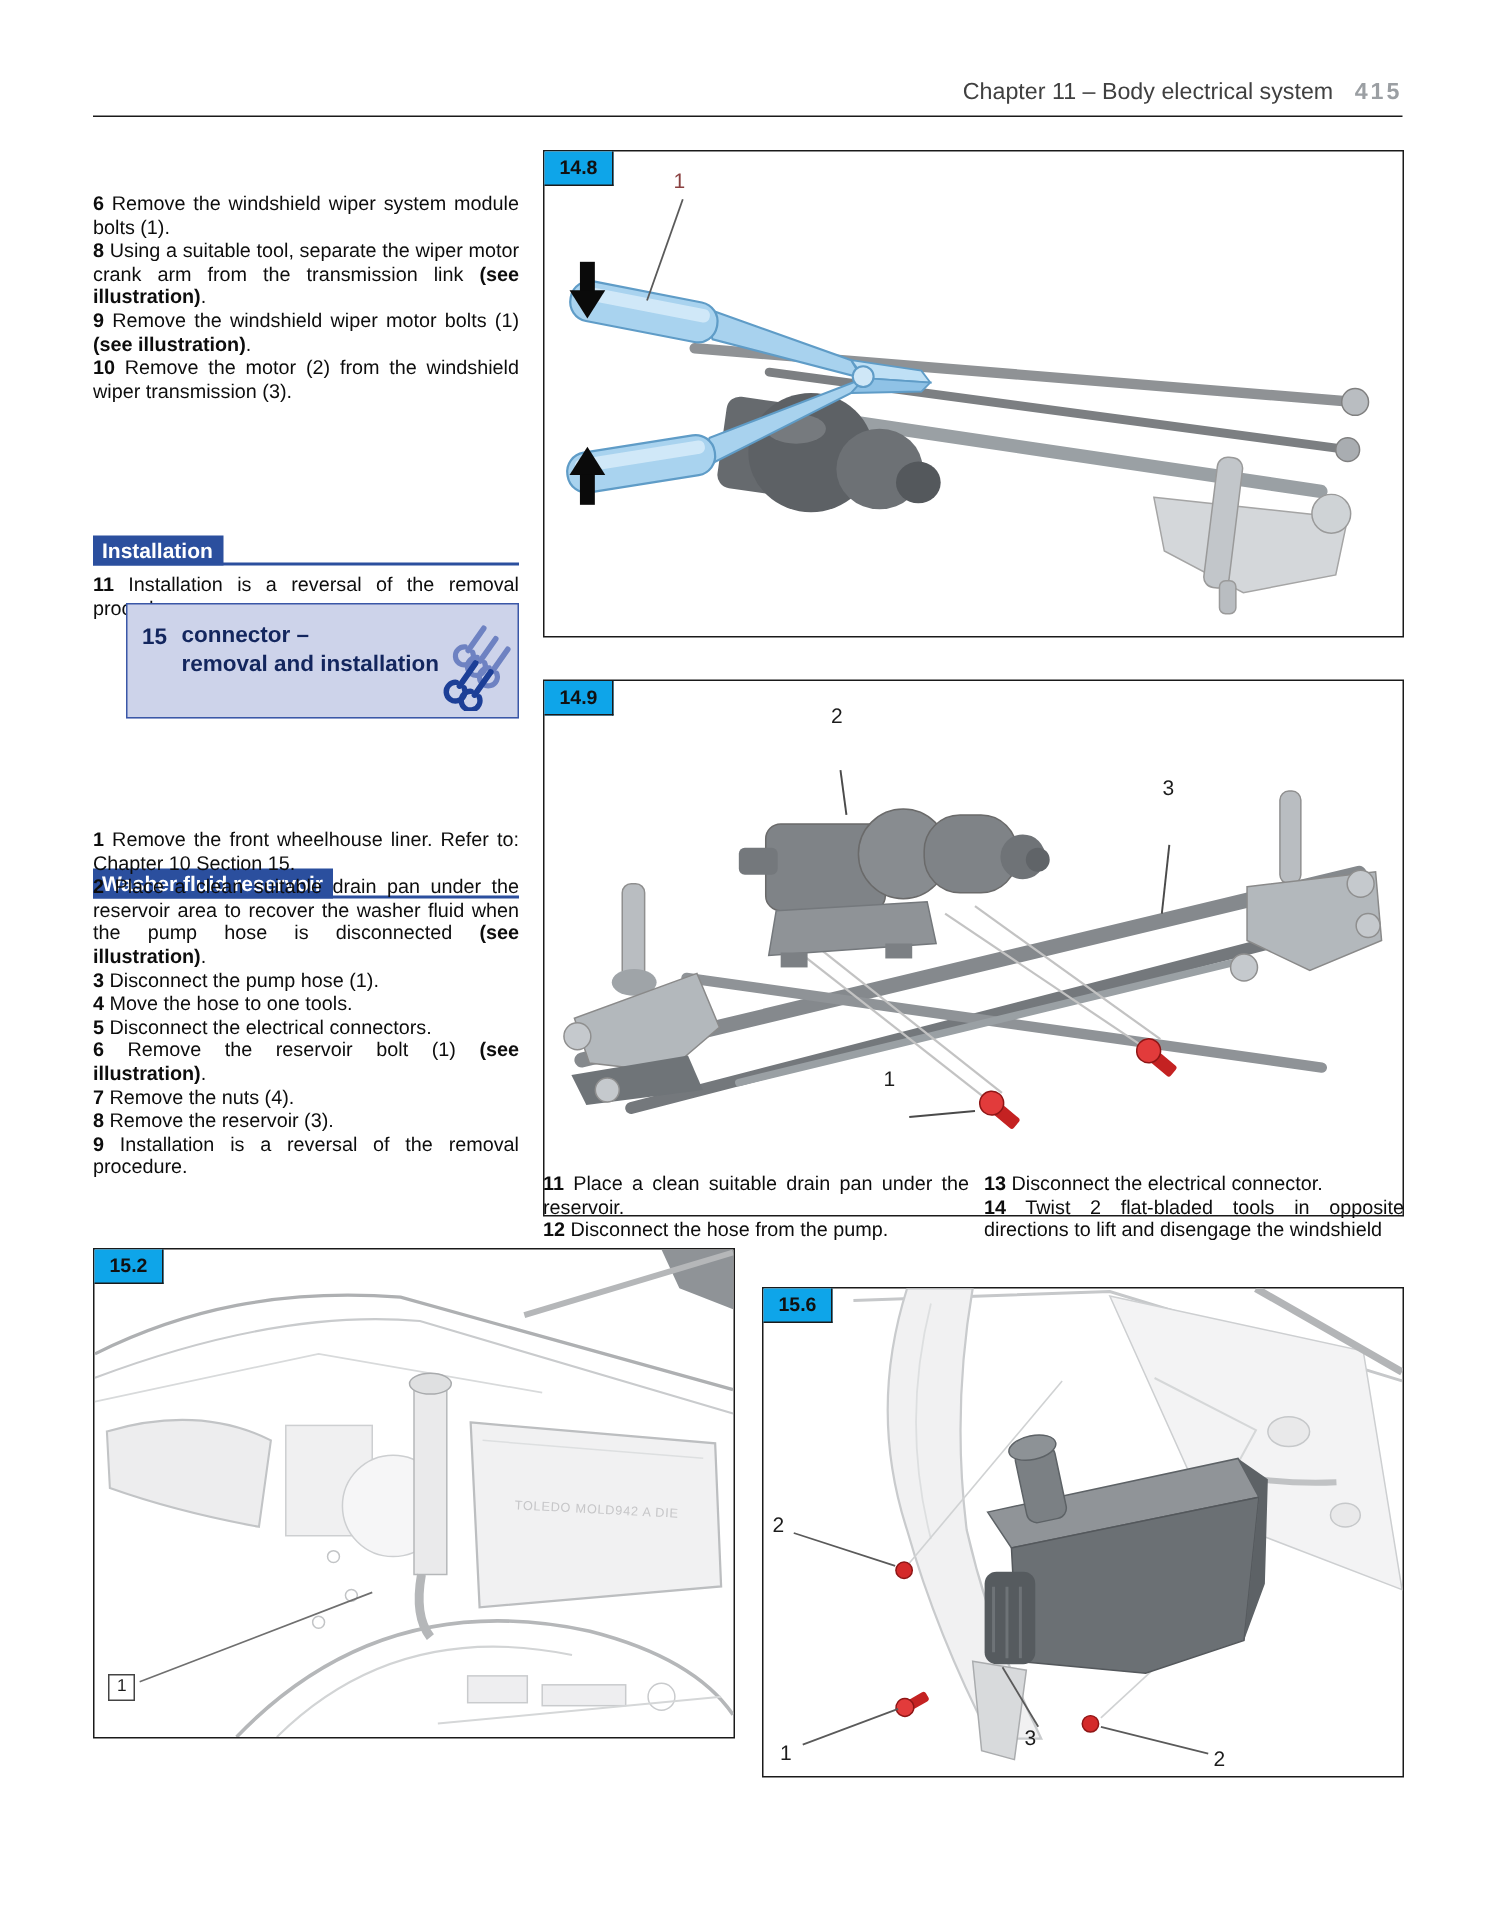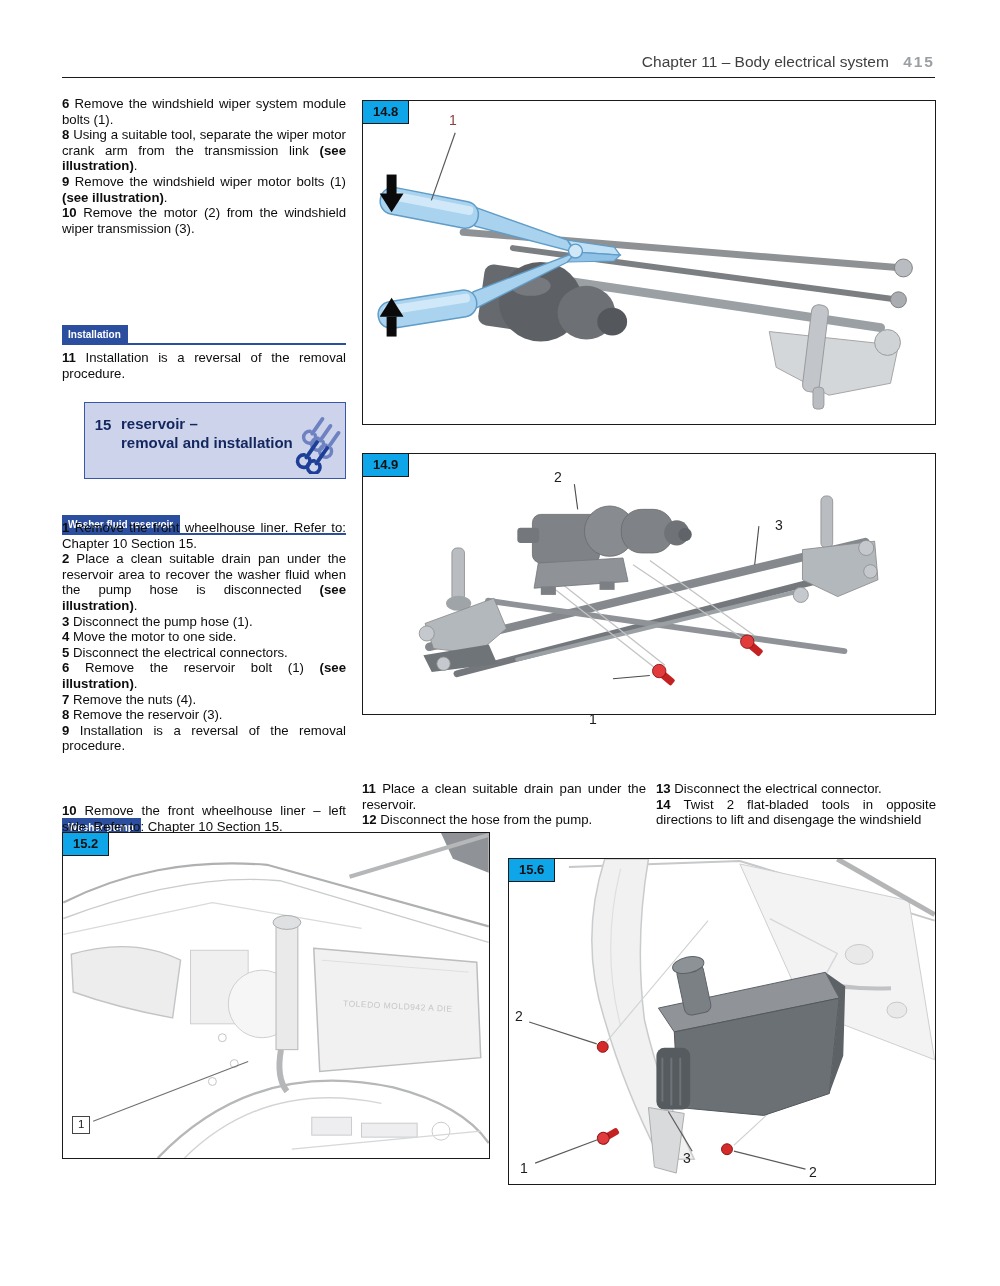--- a/index.html
+++ b/index.html
@@ -19,30 +19,30 @@
   }
   
   .chapter-header{position:absolute;top:53px;left:62px;width:873px;text-align:right;font-size:15.5px;white-space:nowrap;}
   .chapter-header .title{color:#404040;}
   .chapter-header .pagenum{color:var(--page-num);font-weight:bold;letter-spacing:2px;margin-left:10px;}
   .header-rule{position:absolute;top:77px;left:62px;width:873px;border-top:1.6px solid #1a1a1a;}
 
   
   .col{position:absolute;}
   .col-left{left:62px;top:96px;width:284px;height:760px;}
-  .blk{position:absolute;left:0;width:284px;}
+  .blk{position:absolute;left:0;width:284px;margin-top:32px;}
   .step{margin:0;font-size:13.2px;line-height:15.6px;text-align:justify;color:#0d0d0d;}
   .step .n{font-weight:bold;}
   .step .b{font-weight:bold;}
 
   
   .head-row{position:relative;height:20px;width:100%;}
   .head-row::after{content:"";position:absolute;left:0;right:0;bottom:0;border-bottom:2px solid var(--accent);}
   .head-label{position:absolute;left:0;top:0;background:var(--accent);color:#fff;font-weight:bold;
-    font-size:10px;line-height:20px;padding:0 7px 0 6px;height:20px;}
+    font-size:14px;line-height:20px;padding:0 7px 0 6px;height:20px;}
 
   
   .section-box{position:absolute;left:22px;width:262px;height:77px;background:var(--section-fill);
     border:1.6px solid var(--section-border);box-sizing:border-box;display:flex;align-items:center;}
   .section-box .num{width:36px;text-align:center;font-weight:bold;font-size:15px;color:var(--navy);align-self:flex-start;padding-top:13px;}
   .section-box .titles{flex:1;color:var(--navy);font-weight:bold;font-size:15px;line-height:19px;padding-top:11px;align-self:flex-start;}
   .section-box .wrenches{width:46px;height:66px;margin-right:4px;}
 
   
   .figure{position:absolute;border:1.6px solid #1a1a1a;background:#fff;box-sizing:border-box;}
@@ -81,21 +81,21 @@
       <span class="head-label">Installation</span>
     </div>
 
     <div class="blk" style="top:254px;">
       <p class="step"><span class="n">11</span> <span>Installation is a reversal of the removal procedure.</span></p>
     </div>
 
     <div class="section-box" style="top:306px;">
       <div class="num">15</div>
       <div class="titles">
-        <div>reservoir –</div>
+        <div>connector –</div>
         <div>removal and installation</div>
       </div>
       <svg class="wrenches" viewBox="0 0 46 66">
         <defs>
           <g id="wr" stroke-linecap="round">
             <path d="M13 -4 A 8 8 0 1 0 13 4" stroke-width="4.6"></path>
             <line x1="12" y1="0" x2="36" y2="0" stroke-width="5"></line>
           </g>
         </defs>
         <use href="#wr" class="w-o" transform="translate(12 33) rotate(-55) scale(0.75)"></use>
@@ -107,21 +107,21 @@
     </div>
 
     <div class="blk head-row" style="top:399px;">
       <span class="head-label">Washer fluid reservoir</span>
     </div>
 
     <div class="blk" style="top:424px;">
       <p class="step"><span class="n">1</span> <span>Remove the front wheelhouse liner. Refer to: Chapter 10 Section 15.</span><span class="b"></span><span></span></p>
       <p class="step"><span class="n">2</span> <span>Place a clean suitable drain pan under the reservoir area to recover the washer fluid when the pump hose is disconnected </span><span class="b">(see illustration)</span><span>.</span></p>
       <p class="step"><span class="n">3</span> <span>Disconnect the pump hose (1).</span><span class="b"></span><span></span></p>
-      <p class="step"><span class="n">4</span> <span>Move the motor to one side.</span><span class="b"></span><span></span></p>
+      <p class="step"><span class="n">4</span> <span>Move the hose to one tools.</span><span class="b"></span><span></span></p>
       <p class="step"><span class="n">5</span> <span>Disconnect the electrical connectors.</span><span class="b"></span><span></span></p>
       <p class="step"><span class="n">6</span> <span>Remove the reservoir bolt (1) </span><span class="b">(see illustration)</span><span>.</span></p>
       <p class="step"><span class="n">7</span> <span>Remove the nuts (4).</span><span class="b"></span><span></span></p>
       <p class="step"><span class="n">8</span> <span>Remove the reservoir (3).</span><span class="b"></span><span></span></p>
       <p class="step"><span class="n">9</span> <span>Installation is a reversal of the removal procedure.</span><span class="b"></span><span></span></p>
     </div>
 
     <div class="blk head-row" style="top:682px;">
       <span class="head-label">Washer pump</span>
     </div>
@@ -170,21 +170,21 @@
         <polygon points="28,198 16,217 40,217"></polygon>
         <rect x="23" y="217" width="10" height="20"></rect>
       </g>
 
       <line x1="92" y1="32" x2="68" y2="100" stroke="#5a5a5a" stroke-width="1.2"></line>
     </svg>
     <div class="fig-label">14.8</div>
     <div class="callout red" style="left:86px;top:12px;">1</div>
   </div>
 
-  <div class="figure" style="left:362px;top:453px;width:574px;height:262px;">
+  <div class="figure" style="left:362px;top:453px;width:574px;height:358px;">
     <svg class="art" viewBox="0 0 574 310">
 
       <line x1="25" y1="230" x2="545" y2="105" stroke="#85898d" stroke-width="10" stroke-linecap="round"></line>
       <line x1="58" y1="262" x2="550" y2="135" stroke="#74787c" stroke-width="8" stroke-linecap="round"></line>
       <line x1="95" y1="175" x2="520" y2="235" stroke="#8f9397" stroke-width="7" stroke-linecap="round"></line>
       <line x1="130" y1="245" x2="460" y2="165" stroke="#9aa0a4" stroke-width="5" stroke-linecap="round"></line>
 
       <rect x="52" y="112" width="15" height="64" rx="6" fill="#b9bdc1" stroke="#8f8f8f"></rect>
       <ellipse cx="60" cy="178" rx="15" ry="9" fill="#9fa4a8"></ellipse>
       <path d="M20 202 L102 172 L117 208 L82 238 L30 232 Z" fill="#b3b8bc" stroke="#8a8a8a"></path>

